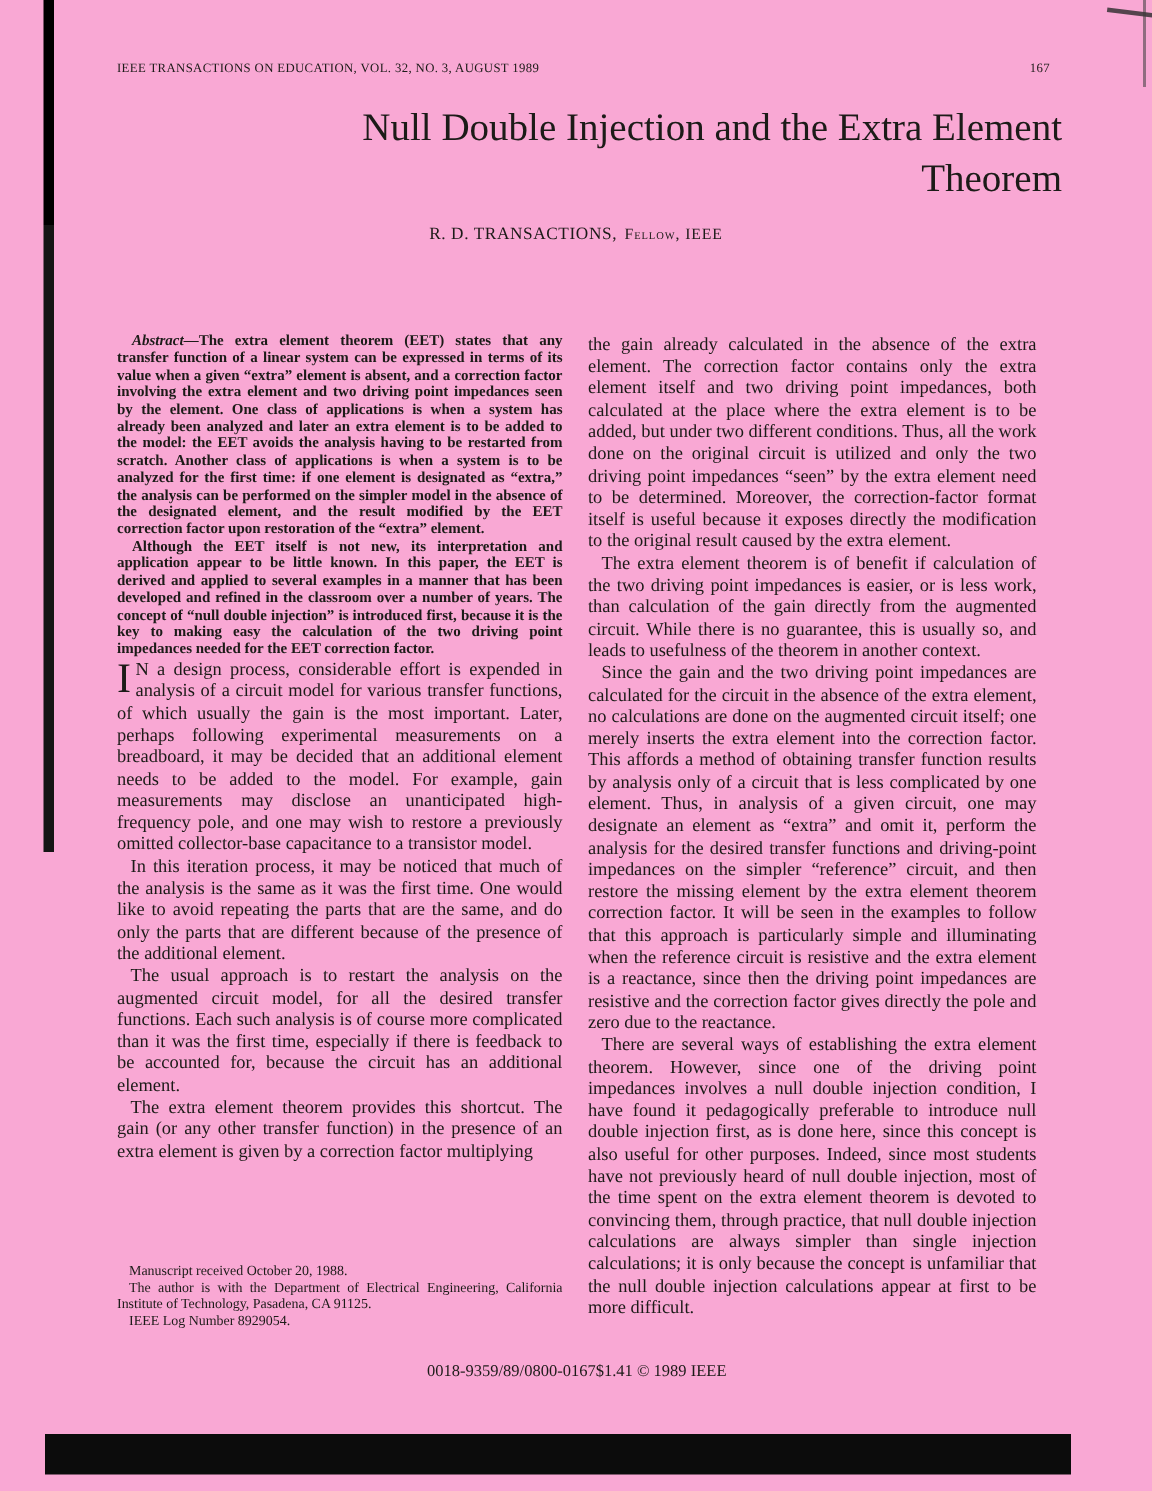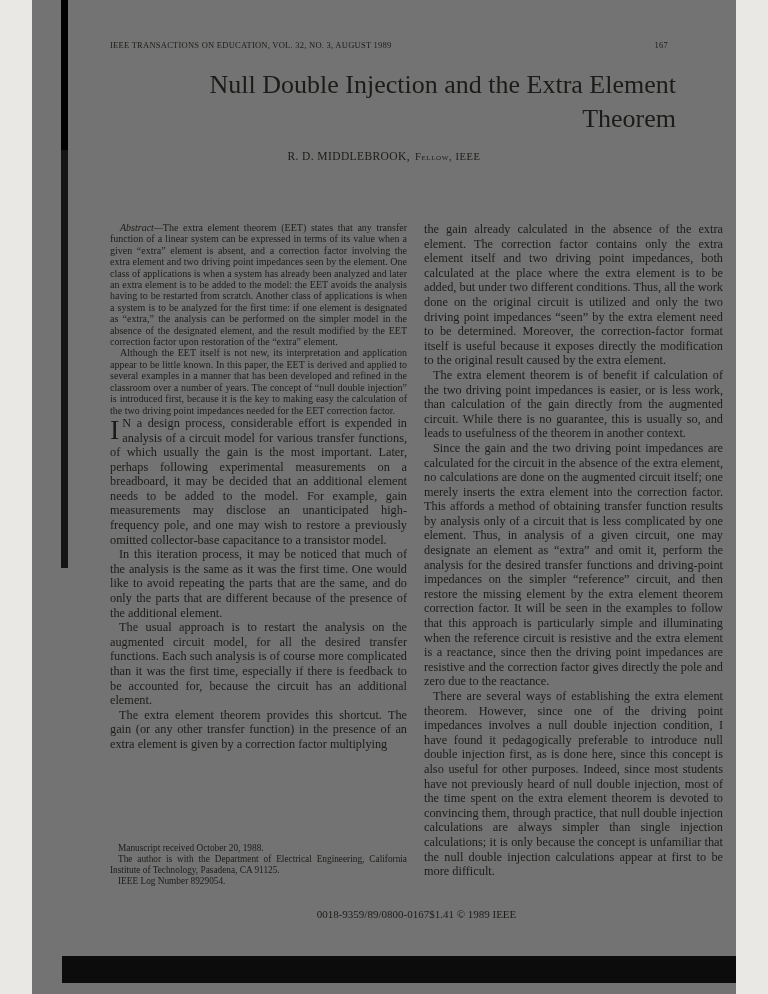--- a/index.html
+++ b/index.html
@@ -1,22 +1,22 @@
 <!DOCTYPE html>
 <html lang="en"><head>
 <meta charset="utf-8">
 <style>
   html, body { margin: 0; padding: 0; }
   body { background: #e9e8e4; }
   .page {
     position: relative;
-    width: 704px;
+    width: 768px;
     height: 994px;
     margin: 0 auto;
-    background: #737373;
+    background: #f9a8d4;
     font-family: "Liberation Serif", "DejaVu Serif", serif;
     color: #1c1b18;
     overflow: hidden;
   }
   
   .left-bar {
     position: absolute; left: 29px; top: 0; width: 7px; height: 568px;
     background: linear-gradient(#000 0 150px, #151515 150px 100%);
   }
   .bottom-bar {
@@ -53,21 +53,21 @@
   
   .col {
     position: absolute; top: 222px;
     text-align: justify;
     hyphens: auto;
   }
   .col-left  { left: 78px;  width: 297px; height: 690px; }
   .col-right { left: 392px; width: 299px; height: 700px; }
   p { margin: 0; }
   .abstract {
-    font-size: 10px; line-height: 11.4px; font-weight: normal;
+    font-size: 10px; line-height: 11.4px; font-weight: bold;
     text-indent: 10px;
   }
   .abs-label { font-style: italic; }
   .section-heading {
     margin: 9px 0 6px 0; text-align: center;
     font-size: 12.5px; font-weight: 400;
     font-variant: small-caps; letter-spacing: 0.8px;
   }
   .body-text { font-size: 12.3px; line-height: 14.6px; }
   .indent { text-indent: 9px; }
@@ -99,21 +99,21 @@
     <span>IEEE TRANSACTIONS ON EDUCATION, VOL. 32, NO. 3, AUGUST 1989</span>
     <span>167</span>
   </header>
 
   <h1 class="title">
     <span>Null Double Injection and the Extra Element</span>
     <span>Theorem</span>
   </h1>
 
   <div class="author">
-    <span class="author-name">R. D. MIDDLEBROOK,</span><span class="author-role">Fellow, IEEE</span>
+    <span class="author-name">R. D. TRANSACTIONS,</span><span class="author-role">Fellow, IEEE</span>
   </div>
 
   <div class="col col-left">
     <p class="abstract"><span class="abs-label">Abstract—</span><span>The extra element theorem (EET) states that any transfer function of a linear system can be expressed in terms of its value when a given “extra” element is absent, and a correction factor involving the extra element and two driving point impedances seen by the element. One class of applications is when a system has already been analyzed and later an extra element is to be added to the model: the EET avoids the analysis having to be restarted from scratch. Another class of applications is when a system is to be analyzed for the first time: if one element is designated as “extra,” the analysis can be performed on the simpler model in the absence of the designated element, and the result modified by the EET correction factor upon restoration of the “extra” element.</span></p>
     <p class="abstract">Although the EET itself is not new, its interpretation and application appear to be little known. In this paper, the EET is derived and applied to several examples in a manner that has been developed and refined in the classroom over a number of years. The concept of “null double injection” is introduced first, because it is the key to making easy the calculation of the two driving point impedances needed for the EET correction factor.</p>
 
 
     <p class="body-text"><span class="dropcap">I</span><span>N a design process, considerable effort is expended in analysis of a circuit model for various transfer functions, of which usually the gain is the most important. Later, perhaps following experimental measurements on a breadboard, it may be decided that an additional element needs to be added to the model. For example, gain measurements may disclose an unanticipated high-frequency pole, and one may wish to restore a previously omitted collector-base capacitance to a transistor model.</span></p>
     <p class="body-text indent">In this iteration process, it may be noticed that much of the analysis is the same as it was the first time. One would like to avoid repeating the parts that are the same, and do only the parts that are different because of the presence of the additional element.</p>
     <p class="body-text indent">The usual approach is to restart the analysis on the augmented circuit model, for all the desired transfer functions. Each such analysis is of course more complicated than it was the first time, especially if there is feedback to be accounted for, because the circuit has an additional element.</p>

